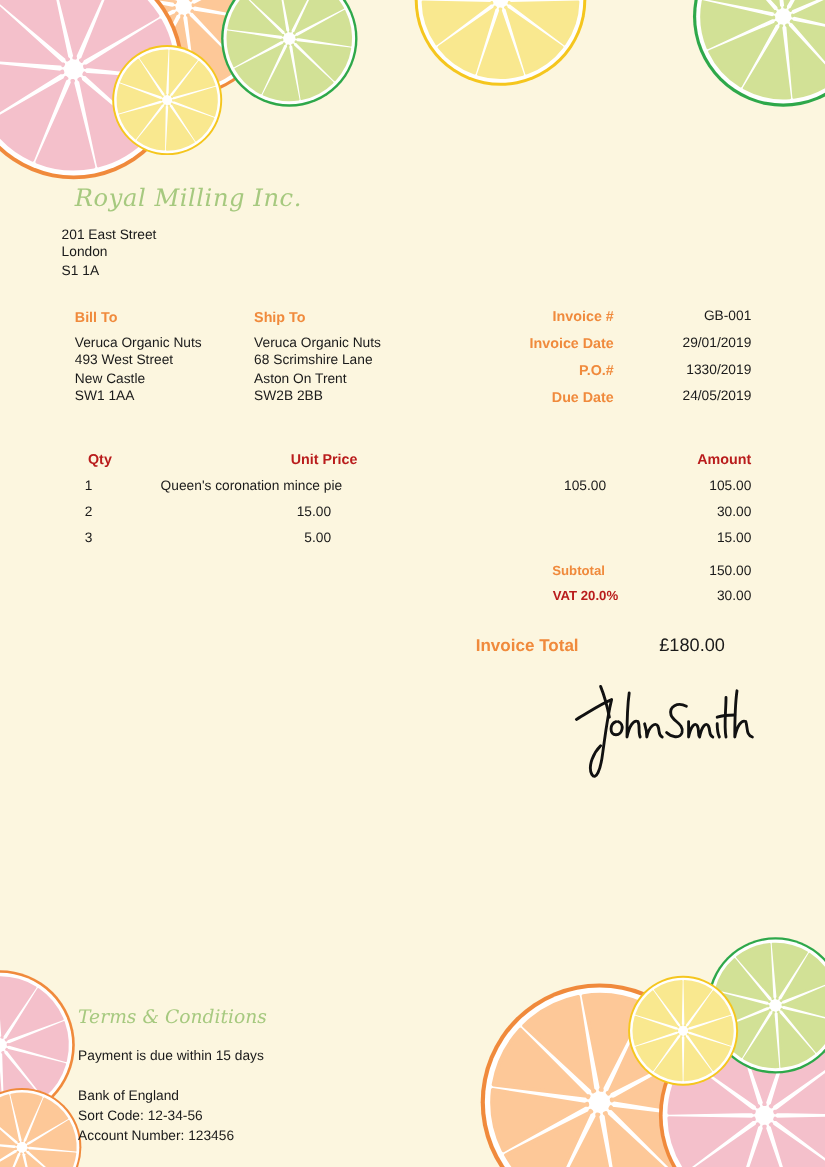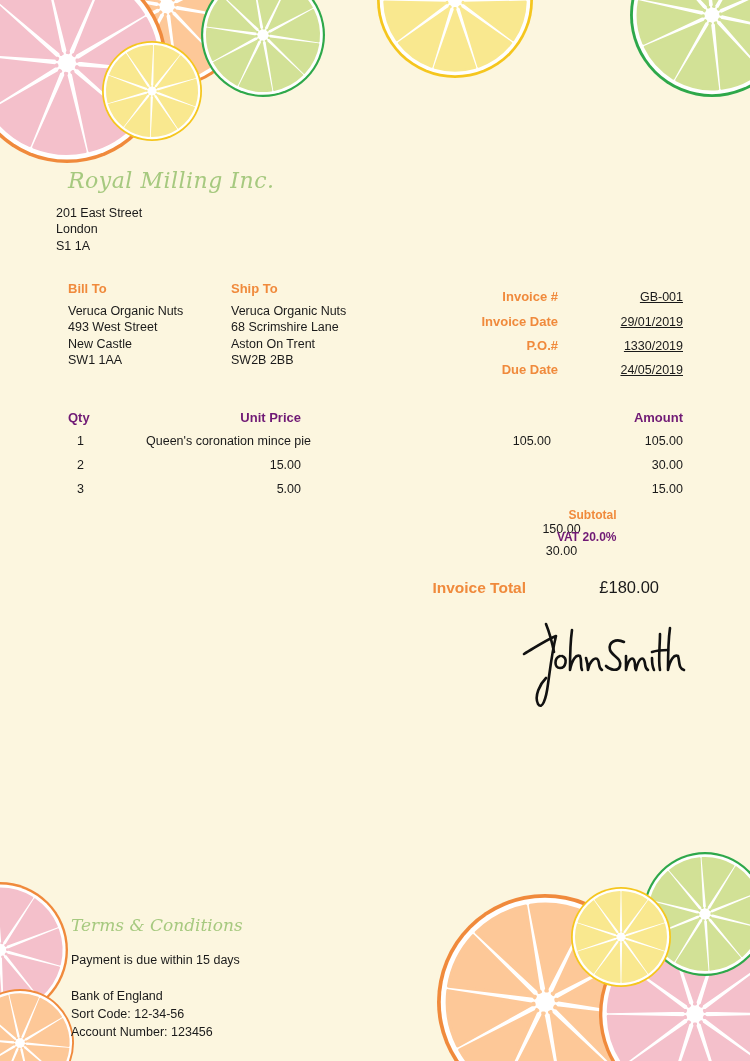--- a/index.html
+++ b/index.html
@@ -13,37 +13,37 @@
   .content { position: absolute; z-index: 1; }
   .script-title {
     font-family: "DejaVu Serif", "Liberation Serif", serif;
     font-style: italic;
     color: #a6c97f;
   }
   .company-name { left: 68px; top: 168px; font-size: 22px; letter-spacing: 0.5px; }
   .addr { font-size: 12.5px; line-height: 16.3px; }
   .company-address { left: 56px; top: 205px; }
   .lbl-orange { color: #f08a3c; font-weight: bold; font-size: 13px; }
-  .lbl-green { color: #701a75; font-weight: bold; font-size: 13px; }
+  .lbl-green { color: #b91c1c; font-weight: bold; font-size: 13px; margin-left: 12px; }
   .bill-to { left: 68px; top: 281px; }
   .ship-to { left: 231px; top: 281px; }
   .bill-to .addr, .ship-to .addr { margin-top: 7px; }
   .meta { left: 440px; top: 280px; width: 243px; }
-  .meta-row { display: flex; justify-content: space-between; height: 24.3px; align-items: flex-end; }
+  .meta-row { display: flex; justify-content: space-between; height: 24.3px; align-items: flex-start; }
   .meta-row .lbl-orange { width: 118px; text-align: right; }
-  .meta-row .val { font-size: 12.5px; text-align: right; text-decoration: underline; }
+  .meta-row .val { font-size: 12.5px; text-align: right; }
   .items { left: 68px; top: 405px; width: 615px; }
   .row { display: flex; height: 24px; align-items: center; font-size: 12.5px; }
   .row .c-qty { width: 78px; }
   .row.item .c-qty { padding-left: 9px; width: 69px; }
   .row .c-desc { width: 250px; }
   .row .c-unit { width: 155px; text-align: right; }
   .row .c-amt { flex: 1; text-align: right; }
   .totals { left: 440px; top: 508px; width: 243px; }
-  .t-row { display: flex; justify-content: space-between; height: 22px; align-items: center; font-size: 12.5px; flex-direction: column; }
+  .t-row { display: flex; justify-content: space-between; height: 22px; align-items: center; font-size: 12.5px; }
   .t-row .t-lbl { width: 110px; text-align: right; font-size: 12px; }
   .grand { left: 416px; top: 578px; width: 243px; display: flex; justify-content: space-between; align-items: center; }
   .grand .g-lbl { width: 110px; text-align: right; color: #f08a3c; font-weight: bold; font-size: 15.5px; white-space: nowrap; }
   .grand .g-val { font-size: 16.5px; }
   .signature { left: 516px; top: 612px; width: 175px; height: 105px; }
   .terms-title { left: 71px; top: 915px; font-size: 17px; }
   .terms { left: 71px; top: 951px; font-size: 12.5px; line-height: 18px; }
   .terms .gap { height: 18px; }
 </style>
 </head>

